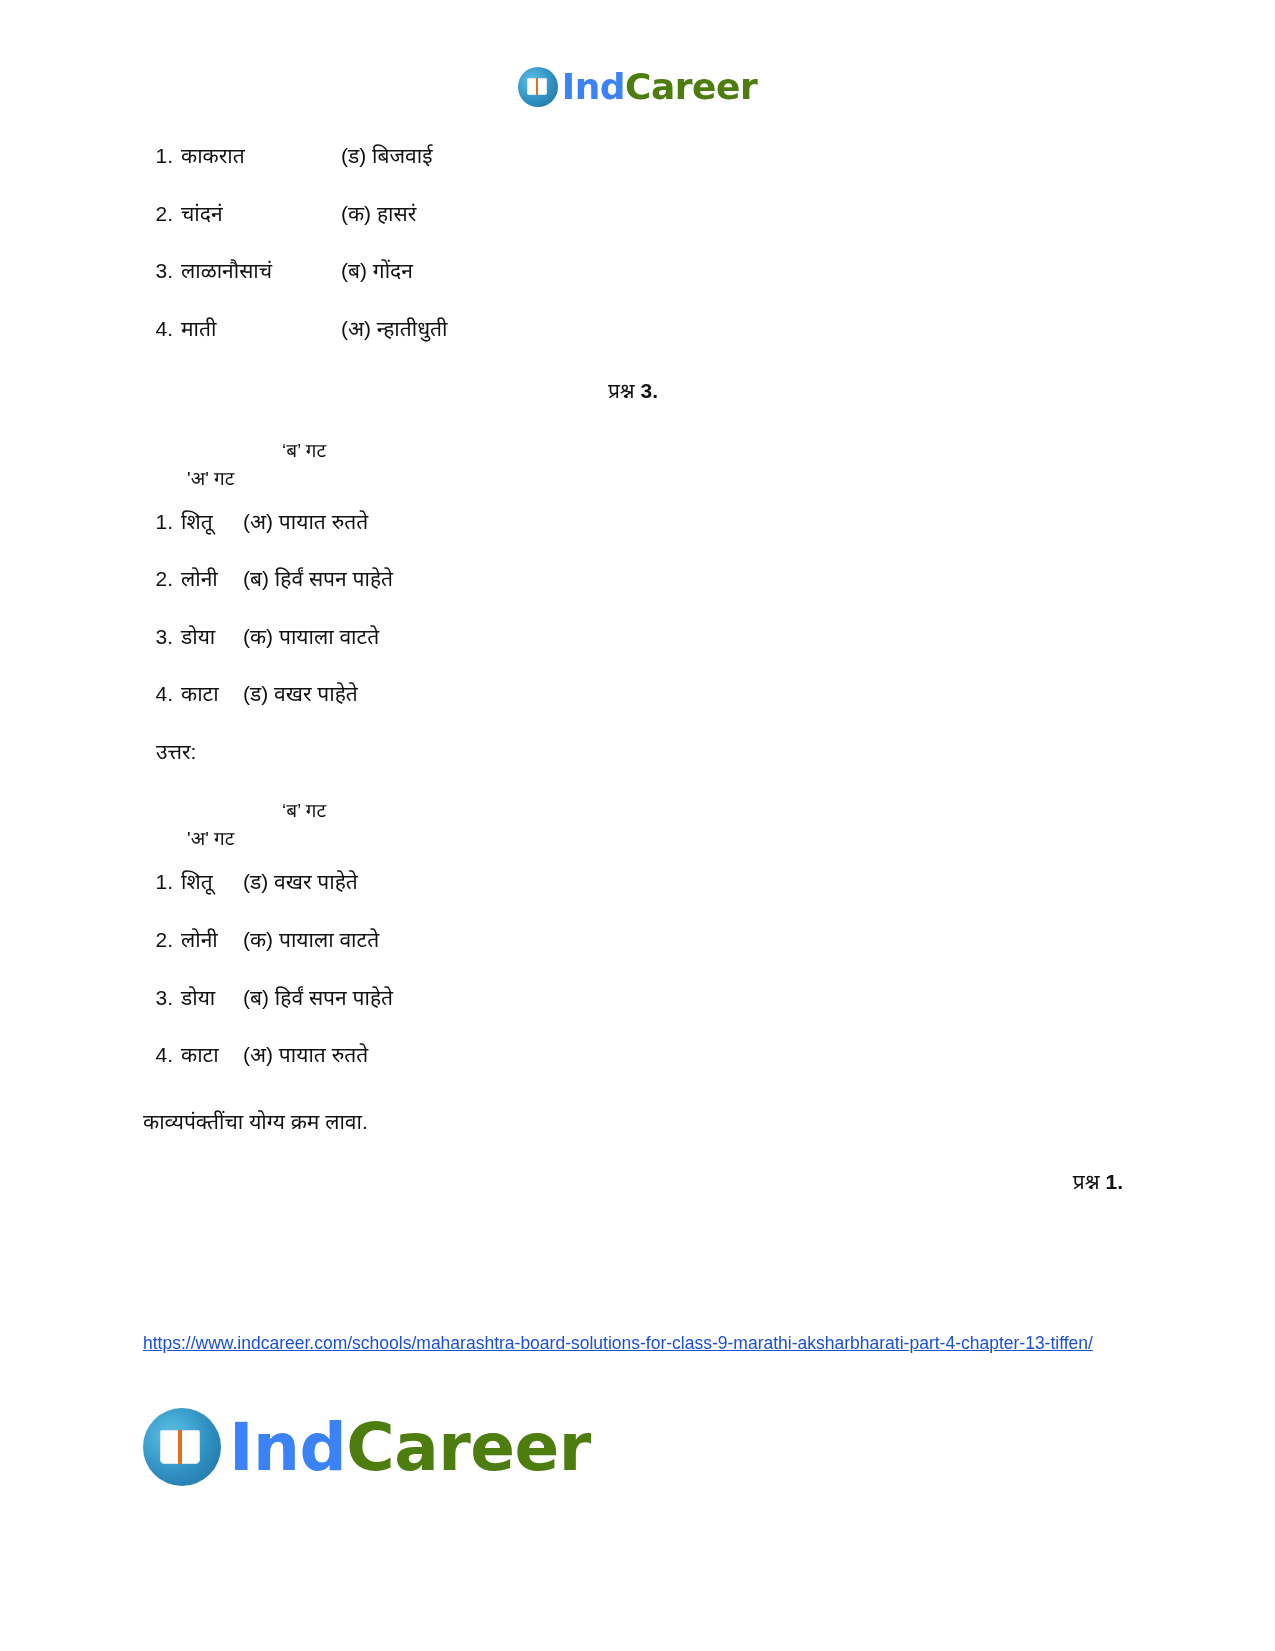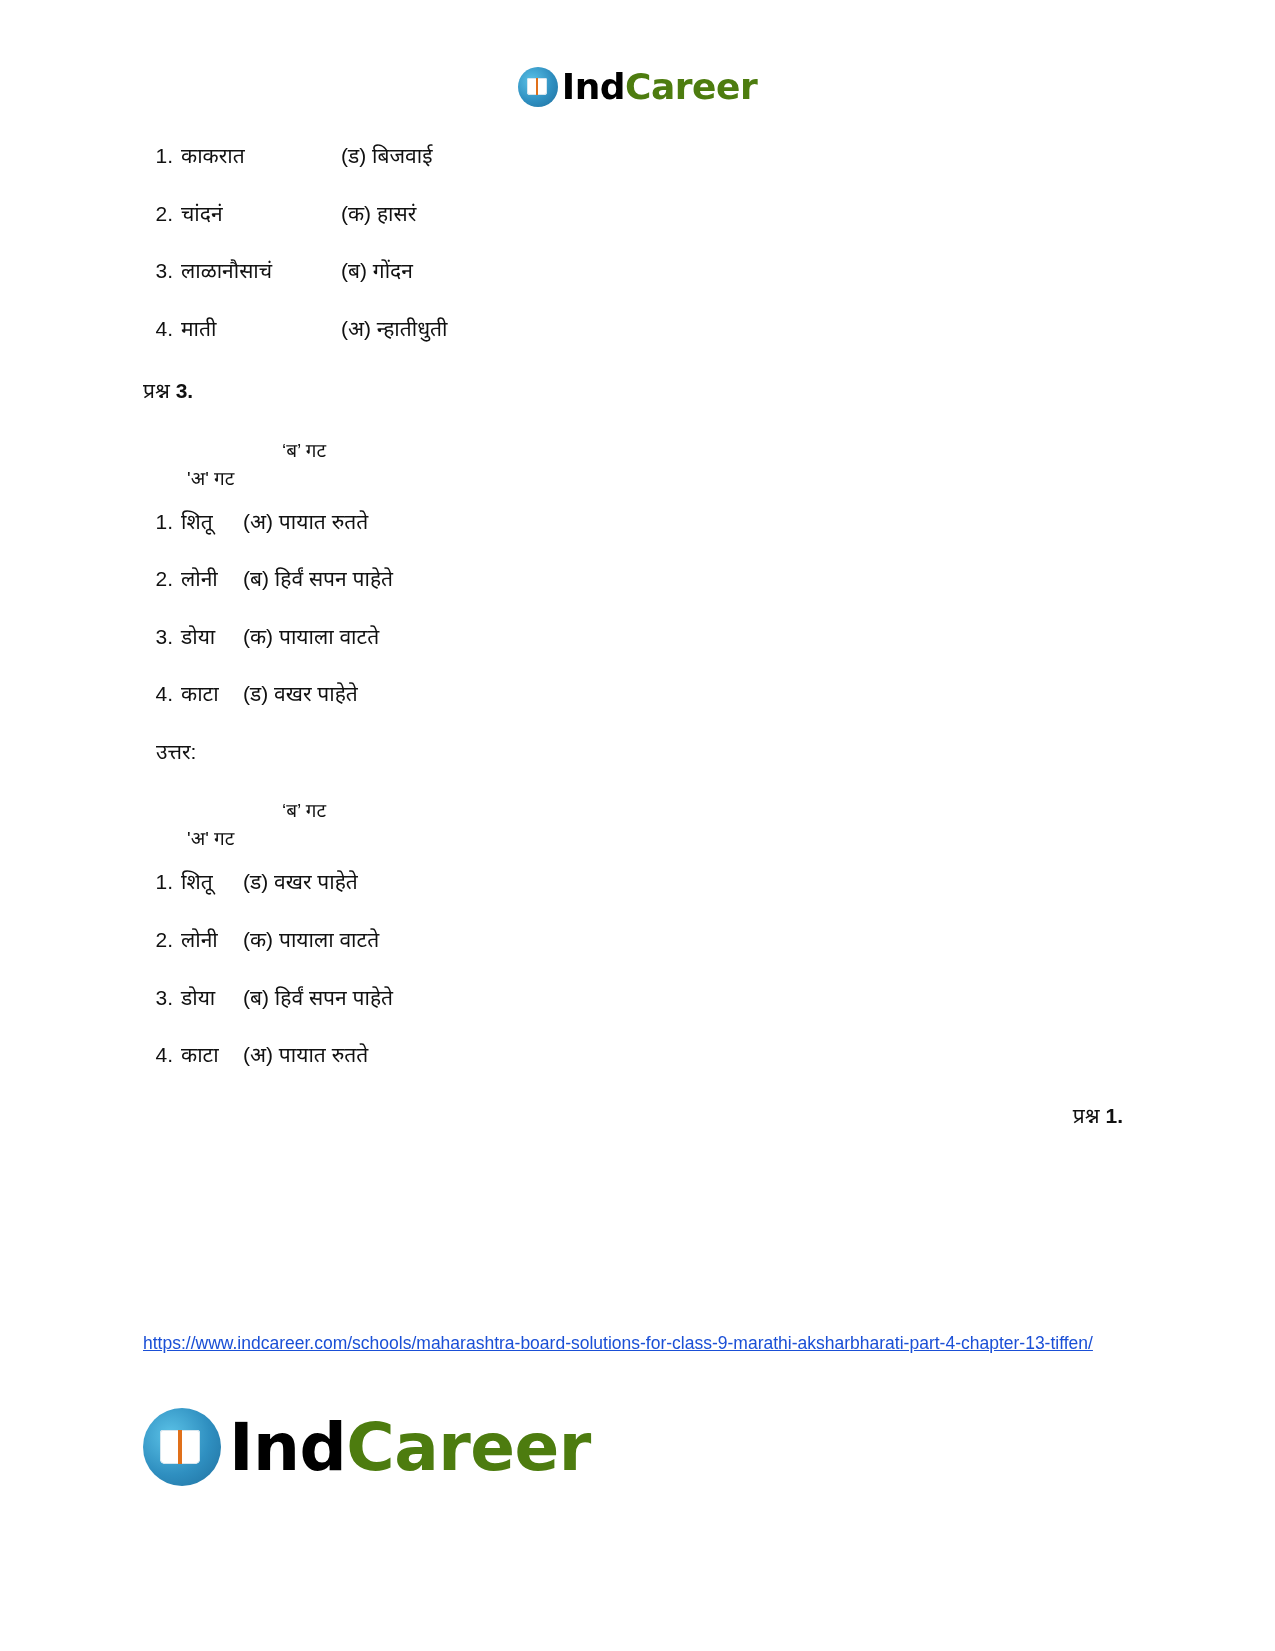--- a/index.html
+++ b/index.html
@@ -60,21 +60,21 @@
     height: 17px;
     background: #e0701a;
     z-index: 2;
   }
   .logo-text {
     font-family: "DejaVu Sans", sans-serif;
     font-weight: bold;
     font-size: 36px;
     letter-spacing: -0.5px;
   }
-  .logo-ind { color: #000000; }
+  .logo-ind { color: #3b82f6; }
   .logo-career { color: #4d7c0f; }
 
   
   .content {
     position: absolute;
     top: 140px;
     left: 143px;
     width: 980px;
   }
   .devanagari {
@@ -103,20 +103,21 @@
   .list li .col-a {
     display: inline-block;
     flex: none;
   }
   .list-wide li .col-a { width: 160px; }
   .list-narrow li .col-a { width: 62px; }
 
   .qhead {
     font-size: 21px;
     margin: 30px 0 0 0;
+    text-align: center;
   }
   .qhead b { font-weight: bold; }
 
   .pair-head {
     position: relative;
     height: 70px;
     margin-top: 28px;
     margin-left: 36px;
   }
   .pair-head .gat-b {
@@ -276,20 +277,21 @@
         <span class="col-a">डोया</span>
         <span class="col-b">(ब) हिर्वं सपन पाहेते</span>
       </li>
       <li>
         <span class="num">4.</span>
         <span class="col-a">काटा</span>
         <span class="col-b">(अ) पायात रुतते</span>
       </li>
     </ul>
 
+    <p class="sentence">काव्यपंक्तींचा योग्य क्रम लावा.</p>
 
     <p class="qn-mini"><span>प्रश्न </span><b>1.</b></p>
 
   </div>
 
   <a class="footer-url" href="#">https://www.indcareer.com/schools/maharashtra-board-solutions-for-class-9-marathi-aksharbharati-part-4-chapter-13-tiffen/</a>
 
   <div class="footer-logo">
     <span class="logo-mark"></span>
     <span class="logo-text"><span class="logo-ind">Ind</span><span class="logo-career">Career</span></span>

